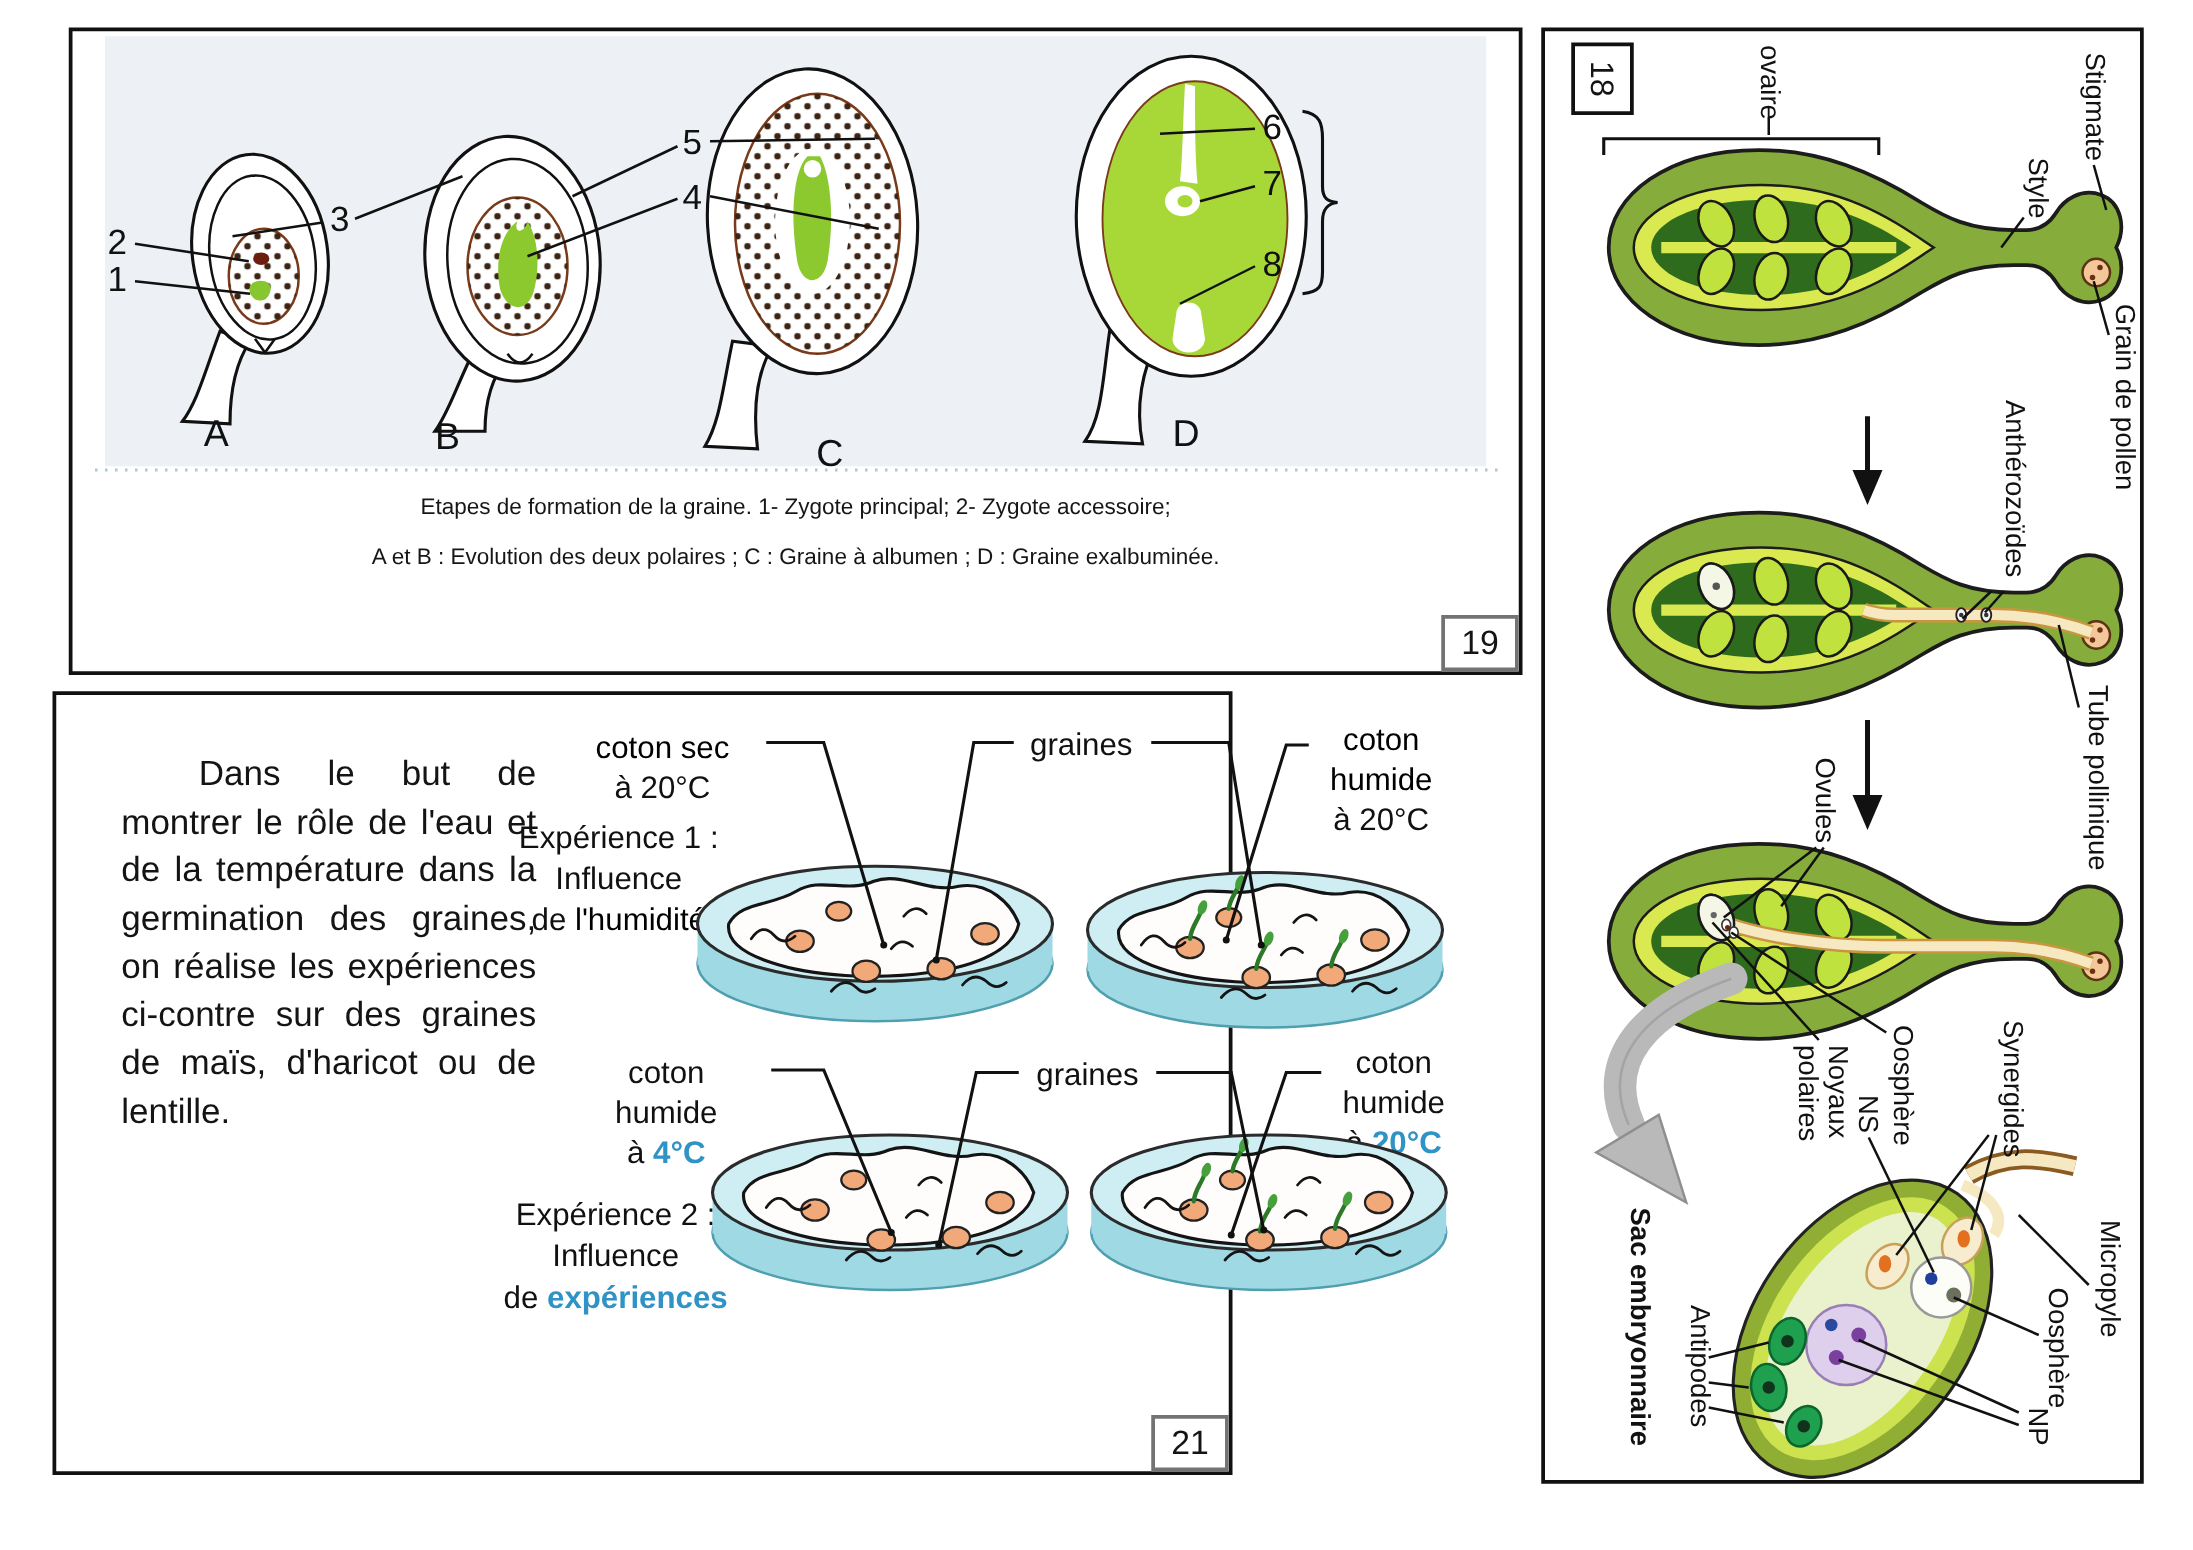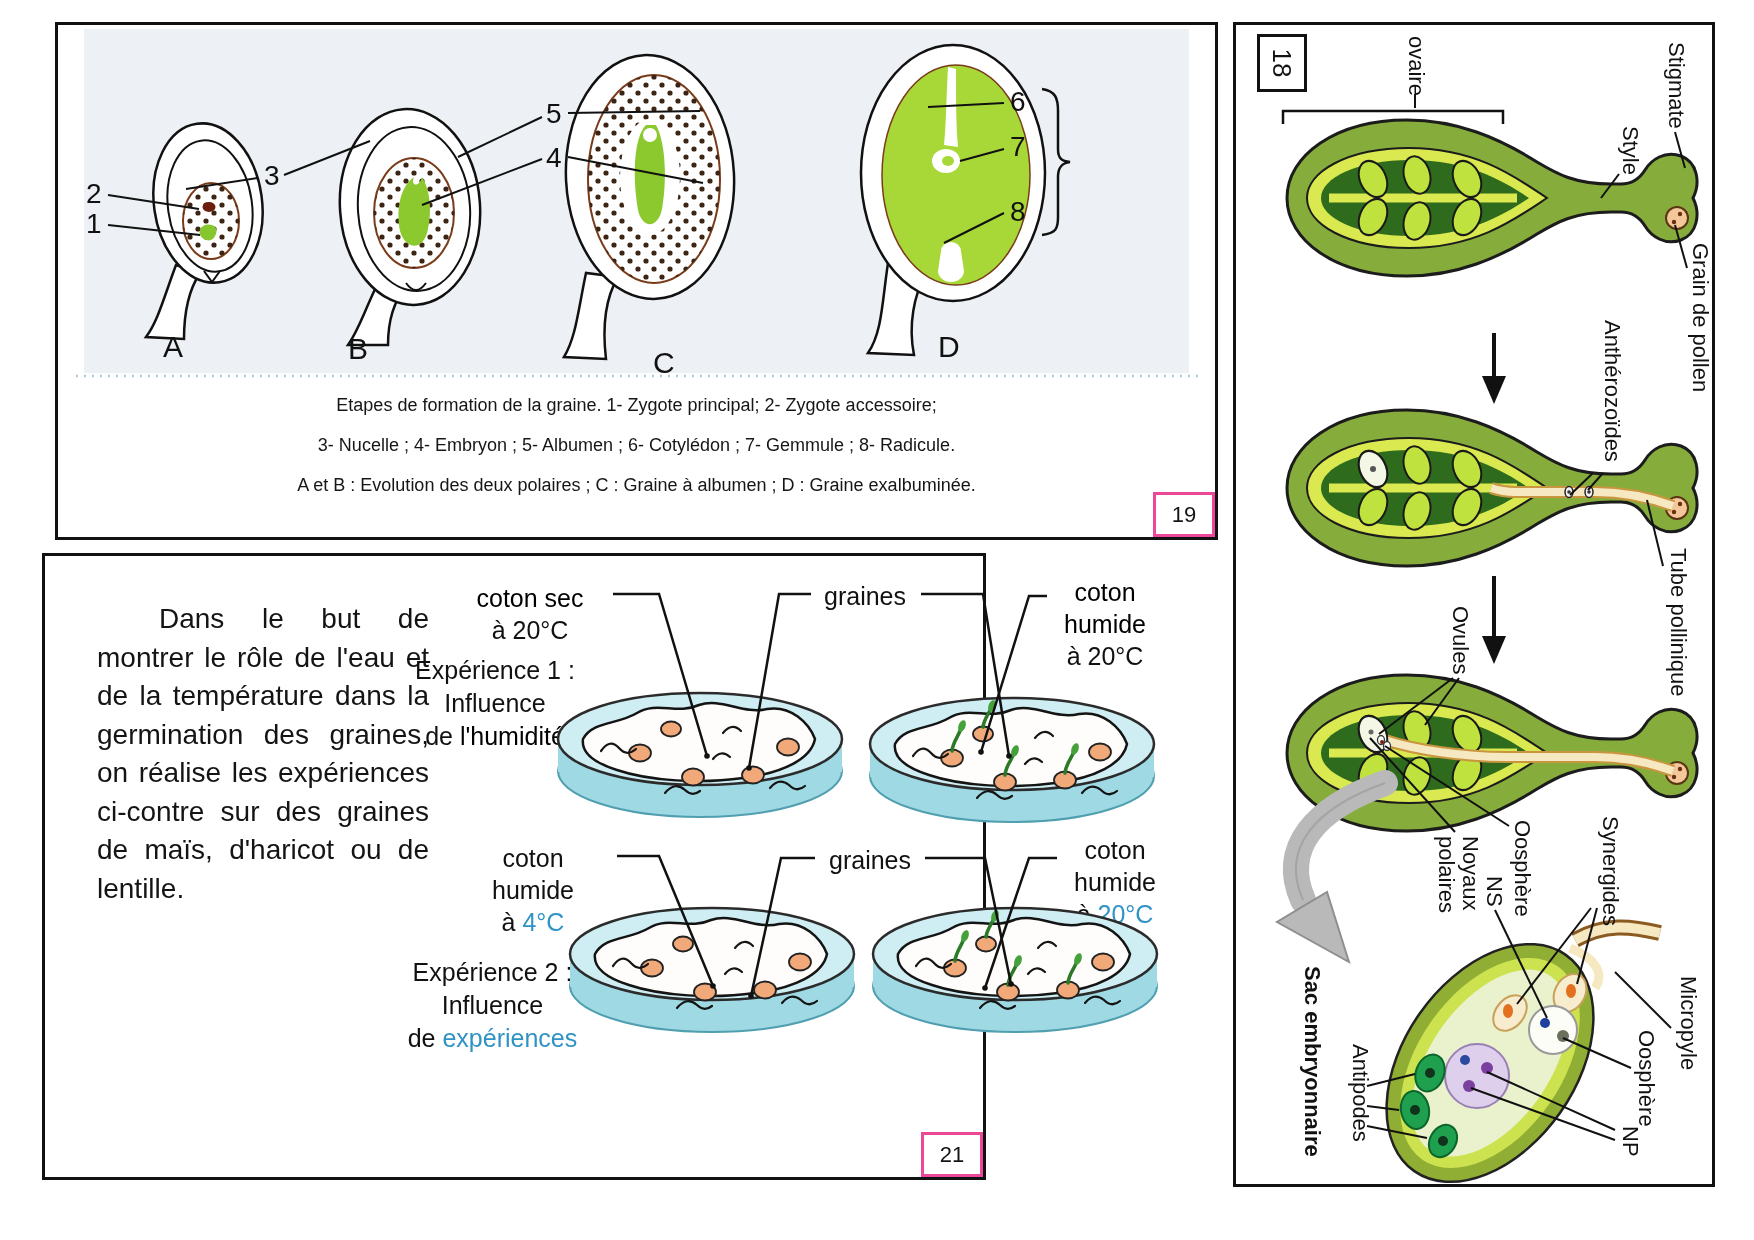--- a/index.html
+++ b/index.html
@@ -1,33 +1,33 @@
 <!DOCTYPE html>
 <html><head>
 <meta charset="utf-8">
 <style>
   html,body{margin:0;padding:0;background:#fff;width:1754px;height:1240px;
     font-family:"Liberation Sans",sans-serif;color:#141414;overflow:hidden;}
   .panel{position:absolute;background:#fff;border:3px solid #111;box-sizing:border-box;}
   #panel19{left:55px;top:22px;width:1163px;height:518px;}
   #panel21{left:42px;top:553px;width:944px;height:627px;}
   #panel18{left:1233px;top:22px;width:482px;height:1165px;}
-  .badge{position:absolute;right:0;bottom:0;width:62px;height:45px;border:3px solid #ec4899;
+  .badge{position:absolute;right:0;bottom:0;width:62px;height:45px;border:3px solid #737373;
     background:#fff;display:flex;align-items:center;justify-content:center;
-    font-size:22px;box-sizing:border-box;}
+    font-size:27px;box-sizing:border-box;}
   
   #fig19{position:absolute;left:0;top:0;}
   #caption19{position:absolute;left:0;top:360px;width:100%;text-align:center;
     font-size:18px;line-height:40px;color:#161616;}
   
   #para21{position:absolute;left:52px;top:44px;width:332px;font-size:28px;line-height:38.5px;
     text-align:justify;text-indent:62px;color:#141414;}
   .lab{position:absolute;font-size:25px;line-height:32px;text-align:center;color:#111;}
   .brown{color:#000000;}
-  .blue{color:#2f93c5;}
+  .blue{color:#2f93c5;font-weight:bold;}
   .exp-title span.u{}
   svg text{font-family:"Liberation Sans",sans-serif;}
   
   #p18-upright{position:absolute;left:3px;top:3px;width:1159px;height:476px;
     transform-origin:top left;transform:rotate(90deg) translateY(-476px);}
   #badge18{position:absolute;left:6px;top:408px;width:58px;height:50px;border:3px solid #111;
     background:#fff;display:flex;align-items:center;justify-content:center;font-size:26px;
     box-sizing:border-box;}
 </style>
 </head>
@@ -169,21 +169,20 @@
     <g font-size="30" fill="#111">
       <text x="105" y="332">A</text>
       <text x="290" y="334">B</text>
       <text x="595" y="348">C</text>
       <text x="880" y="332">D</text>
     </g>
     <line x1="18" y1="351" x2="1140" y2="351" stroke="#a9c8dc" stroke-width="2.5" stroke-dasharray="2 6"></line>
   </svg>
   <div id="caption19">
     <div>Etapes de formation de la graine. 1- Zygote principal; 2- Zygote accessoire;</div>
-    <div>3- Nucelle ; 4- Embryon ; 5- Albumen ; 6- Cotylédon ; 7- Gemmule ; 8- Radicule.</div>
     <div>A et B : Evolution des deux polaires  ;  C : Graine à albumen ;  D : Graine exalbuminée.</div>
   </div>
   <div class="badge">19</div>
 </div>
 
 <div id="panel21" class="panel">
   <div id="para21">Dans le but de montrer le rôle de l'eau et de la température dans la germination des graines, on réalise les expériences ci-contre sur des graines de maïs, d'haricot ou de lentille.</div>
 
   <div class="lab" style="left:405px;top:26px;width:160px;">
     <div class="brown">coton sec</div>

